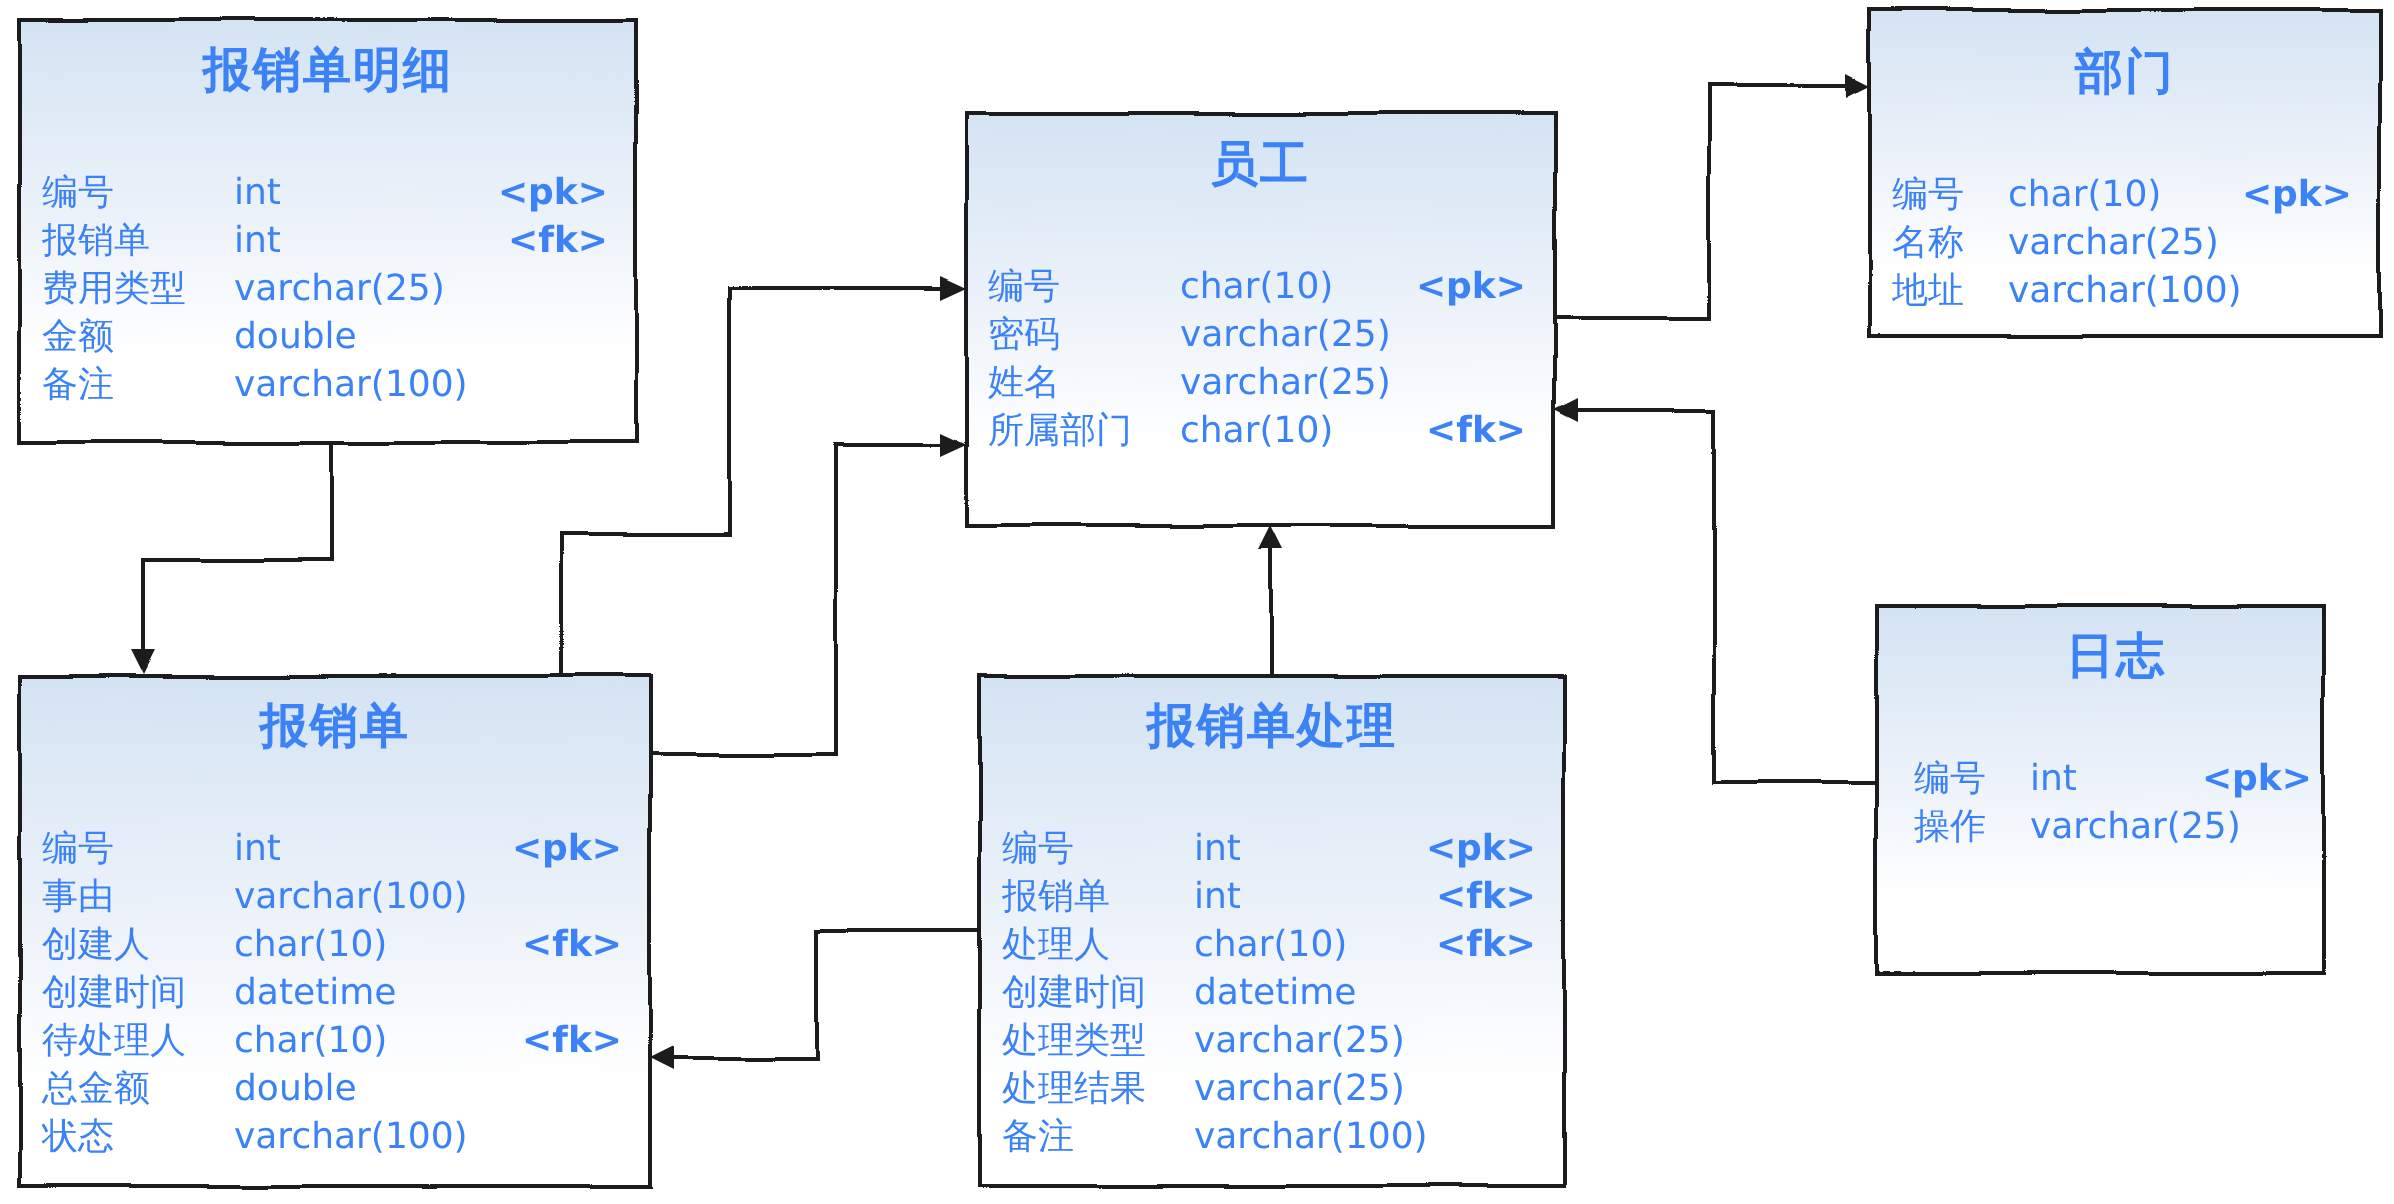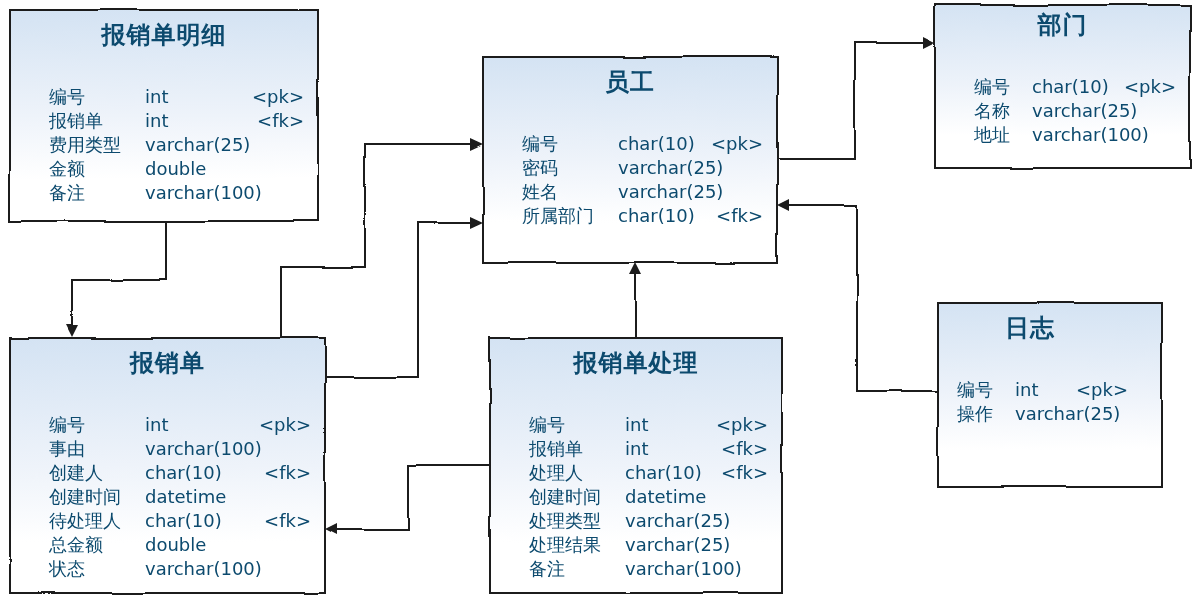--- a/index.html
+++ b/index.html
@@ -1,41 +1,41 @@
 <!DOCTYPE html>
 <html><head>
 <meta charset="utf-8">
 <style>
   html,body{margin:0;padding:0;background:#ffffff;}
   #canvas{
     position:relative;
     width:1197px;height:602px;
     overflow:hidden;
     font-family:"DejaVu Sans","Liberation Sans",sans-serif;
-    color:#0c4a6e;
+    color:#3b82f6;
   }
   #wires{position:absolute;left:0;top:0;width:1197px;height:602px;}
   .etable{position:absolute;background:transparent;}
   .ttl{
     position:absolute;left:0;right:0;top:9px;
     text-align:center;
     font-size:24px;font-weight:bold;
     letter-spacing:1px;
     white-space:nowrap;
   }
   .rows{
     position:absolute;left:11px;right:14px;top:75px;
     font-size:18px;line-height:24px;
   }
-  .row{position:relative;white-space:nowrap;margin-left:28px;}
+  .row{position:relative;white-space:nowrap;}
   .cn{display:inline-block;vertical-align:top;}
   .wide .cn{width:96px;}
   .narrow .cn{width:58px;}
   .ct{display:inline-block;vertical-align:top;}
-  .ck{position:absolute;right:0;top:0;}
+  .ck{position:absolute;right:0;top:0;font-weight:bold;}
 </style>
 </head>
 <body>
 
 <div id="canvas">
 
   <svg id="wires" viewBox="0 0 1197 602" xmlns="http://www.w3.org/2000/svg">
     <defs>
       <linearGradient id="boxfill" x1="0" y1="0" x2="0" y2="1">
         <stop offset="0" stop-color="#d4e3f3"></stop>
@@ -103,21 +103,21 @@
   <div class="etable wide" style="left:483px;top:57px;width:294px;height:206px">
     <div class="ttl">员工</div>
     <div class="rows">
       <div class="row"><span class="cn">编号</span><span class="ct">char(10)</span><span class="ck">&lt;pk&gt;</span></div>
       <div class="row"><span class="cn">密码</span><span class="ct">varchar(25)</span><span class="ck"></span></div>
       <div class="row"><span class="cn">姓名</span><span class="ct">varchar(25)</span><span class="ck"></span></div>
       <div class="row"><span class="cn">所属部门</span><span class="ct">char(10)</span><span class="ck">&lt;fk&gt;</span></div>
     </div>
   </div>
 
-  <div class="etable narrow" style="left:935px;top:0;width:255px;height:163px">
+  <div class="etable narrow" style="left:935px;top:11px;width:255px;height:163px">
     <div class="ttl">部门</div>
     <div class="rows">
       <div class="row"><span class="cn">编号</span><span class="ct">char(10)</span><span class="ck">&lt;pk&gt;</span></div>
       <div class="row"><span class="cn">名称</span><span class="ct">varchar(25)</span><span class="ck"></span></div>
       <div class="row"><span class="cn">地址</span><span class="ct">varchar(100)</span><span class="ck"></span></div>
     </div>
   </div>
 
   <div class="etable wide" style="left:10px;top:338px;width:315px;height:255px">
     <div class="ttl">报销单</div>
@@ -138,21 +138,21 @@
       <div class="row"><span class="cn">编号</span><span class="ct">int</span><span class="ck">&lt;pk&gt;</span></div>
       <div class="row"><span class="cn">报销单</span><span class="ct">int</span><span class="ck">&lt;fk&gt;</span></div>
       <div class="row"><span class="cn">处理人</span><span class="ct">char(10)</span><span class="ck">&lt;fk&gt;</span></div>
       <div class="row"><span class="cn">创建时间</span><span class="ct">datetime</span><span class="ck"></span></div>
       <div class="row"><span class="cn">处理类型</span><span class="ct">varchar(25)</span><span class="ck"></span></div>
       <div class="row"><span class="cn">处理结果</span><span class="ct">varchar(25)</span><span class="ck"></span></div>
       <div class="row"><span class="cn">备注</span><span class="ct">varchar(100)</span><span class="ck"></span></div>
     </div>
   </div>
 
-  <div class="etable narrow" style="left:918px;top:303px;width:224px;height:184px">
+  <div class="etable narrow" style="left:946px;top:303px;width:224px;height:184px">
     <div class="ttl">日志</div>
     <div class="rows">
       <div class="row"><span class="cn">编号</span><span class="ct">int</span><span class="ck">&lt;pk&gt;</span></div>
       <div class="row"><span class="cn">操作</span><span class="ct">varchar(25)</span><span class="ck"></span></div>
     </div>
   </div>
 
 </div>
 
 </body></html>

